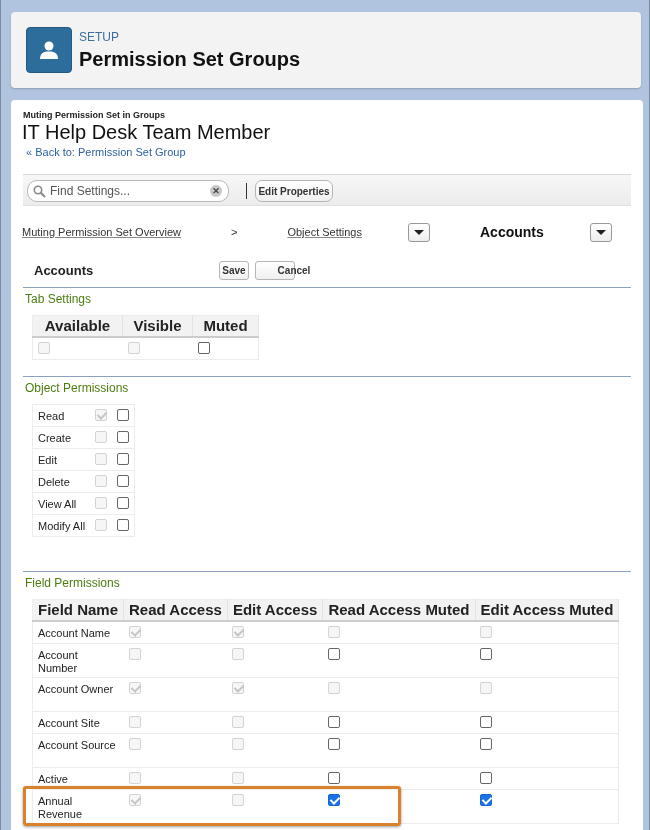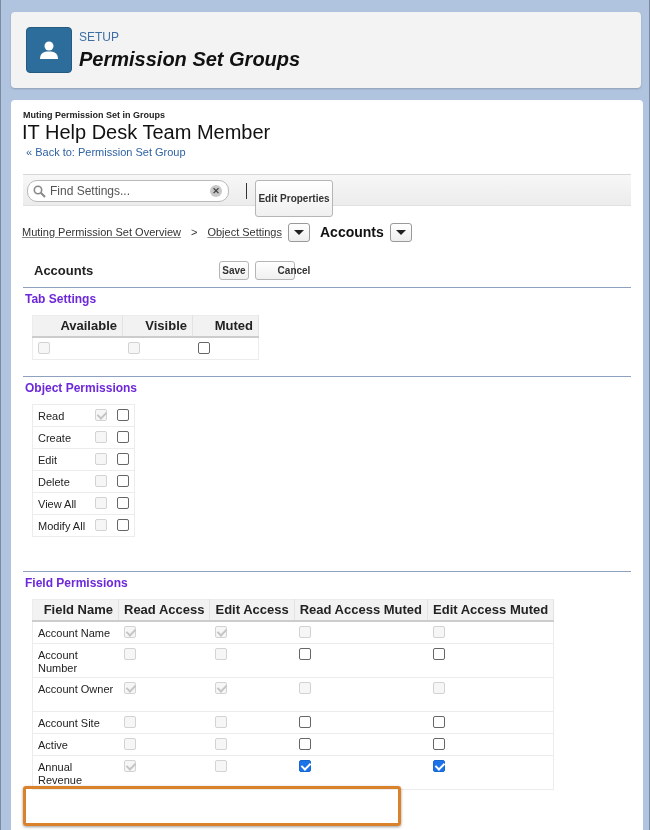--- a/index.html
+++ b/index.html
@@ -15,21 +15,21 @@
     position: absolute; left: 10px; top: 12px; width: 630px; height: 76px;
     background: #f3f3f3; border-radius: 4px;
     box-shadow: 0 1px 2px rgba(0,0,0,0.2);
   }
   .header-icon {
     position: absolute; left: 15px; top: 15px; width: 46px; height: 46px;
     background: #2d6d9c; border-radius: 4px; border: 1px solid #245a82;
     display: flex; align-items: center; justify-content: center;
   }
   .header-eyebrow { position: absolute; left: 68px; top: 18px; font-size: 12px; color: #3e6fa3; }
-  .header-title { position: absolute; left: 68px; top: 36px; font-size: 20px; font-weight: bold; color: #111; font-style: italic; }
+  .header-title { position: absolute; left: 68px; top: 36px; font-size: 20px; font-weight: bold; color: #111; }
 
   .main-card {
     position: absolute; left: 10px; top: 100px; width: 632px; height: 740px;
     background: #fff; border-radius: 4px;
   }
   .sub-title { position: absolute; left: 12px; top: 10px; font-size: 9px; font-weight: bold; color: #222; }
   .page-title { position: absolute; left: 11px; top: 21px; font-size: 20px; color: #111; }
   .back-link { position: absolute; left: 15px; top: 46px; font-size: 11px; color: #2f62a3; text-decoration: none; }
 
   .toolbar {
@@ -49,45 +49,45 @@
   .clear-btn {
     position: absolute; right: 6px; top: 4px; width: 12px; height: 12px; border-radius: 50%;
     background: #c8c8c8; color: #444; font-size: 9px; font-weight: bold; line-height: 12px; text-align: center; cursor: pointer;
   }
   .tb-sep { position: absolute; left: 223px; top: 8px; width: 1px; height: 16px; background: #333; }
   .btn {
     position: absolute; background: linear-gradient(#fff, #f0f0f0); border: 1px solid #b5b5b5; border-radius: 3px;
     font-size: 10px; font-weight: bold; color: #333; font-family: "Liberation Sans", sans-serif;
     display: flex; align-items: center; justify-content: center; cursor: pointer;
   }
-  .btn-edit { left: 232px; top: 5px; width: 78px; height: 37px; }
-
-  .breadcrumb { position: absolute; left: 11px; top: 121px; height: 22px; display: flex; align-items: center; font-size: 11px; color: #333; }
+  .btn-edit { left: 232px; top: 5px; width: 78px; height: 22px; border-radius: 7px; }
+
+  .breadcrumb { position: absolute; left: 11px; top: 121px; height: 22px; display: flex; align-items: center; font-size: 11px; color: #333; gap: 40px; }
   .crumb-link { color: #333; text-decoration: underline; text-decoration-color: #888; }
   .crumb-sep { margin: 0 10px; }
   .dd-btn {
     width: 22px; height: 19px; border: 1px solid #999; border-radius: 3px; background: linear-gradient(#fff,#eee);
     display: inline-flex; align-items: center; justify-content: center; margin-left: 6px; cursor: pointer;
   }
   .dd-btn .tri { width: 0; height: 0; border-left: 5px solid transparent; border-right: 5px solid transparent; border-top: 5px solid #222; }
   .crumb-current { font-weight: bold; font-size: 14px; color: #111; margin-left: 10px; }
 
   .obj-title { position: absolute; left: 23px; top: 163px; font-size: 13px; font-weight: bold; color: #222; }
   .btn-save { left: 208px; top: 161px; width: 30px; height: 19px; }
   .btn-cancel { left: 244px; top: 161px; width: 40px; height: 19px; padding-left: 38px; }
 
   .section-rule { position: absolute; left: 12px; width: 608px; height: 1px; background: #8ea2bf; }
-  .section-title { position: absolute; left: 14px; font-size: 12px; font-weight: bold; color: #6d28d9; }
+  .section-title { position: absolute; left: 14px; font-size: 12px; font-weight: normal; color: #4d7c0f; }
 
   table.perm {
     position: absolute; border-collapse: collapse; font-size: 11px; color: #222; background: #fff;
     border: 1px solid #ececec;
   }
   table.perm th {
-    background: #f2f2f2; font-size: 13px; font-weight: bold; text-align: right; padding: 0 5px;
+    background: #f2f2f2; font-size: 15px; font-weight: bold; text-align: center; padding: 0 5px;
     border-bottom: 2px solid #ccc; border-right: 1px solid #e3e3e3; height: 21px; white-space: nowrap;
   }
   table.perm td { padding: 2px 5px; border-bottom: 1px solid #ececec; vertical-align: top; line-height: 13px; }
   table.perm td.name { padding-top: 5px; }
   .cb {
     display: inline-block; width: 12px; height: 12px; border-radius: 2px; border: 1px solid #666; background: #fff;
     position: relative; margin-top: 2px; cursor: pointer;
   }
   .cb.disabled { border-color: #d3d3d3; background: #f6f6f6; cursor: default; }
   .cb.disabled.checked::after {
@@ -242,20 +242,27 @@
       <td><span class="cb disabled"></span></td>
       <td><span class="cb disabled"></span></td>
     </tr>
     <tr style="height:22px">
       <td class="name">Account Site</td>
       <td><span class="cb disabled"></span></td>
       <td><span class="cb disabled"></span></td>
       <td><span class="cb"></span></td>
       <td><span class="cb"></span></td>
     </tr>
+    <tr style="height:34px">
+      <td class="name">Account Source</td>
+      <td><span class="cb disabled"></span></td>
+      <td><span class="cb disabled"></span></td>
+      <td><span class="cb"></span></td>
+      <td><span class="cb"></span></td>
+    </tr>
     <tr style="height:22px">
       <td class="name">Active</td>
       <td><span class="cb disabled"></span></td>
       <td><span class="cb disabled"></span></td>
       <td><span class="cb"></span></td>
       <td><span class="cb"></span></td>
     </tr>
     <tr style="height:34px">
       <td class="name">Annual Revenue</td>
       <td><span class="cb disabled checked"></span></td>

